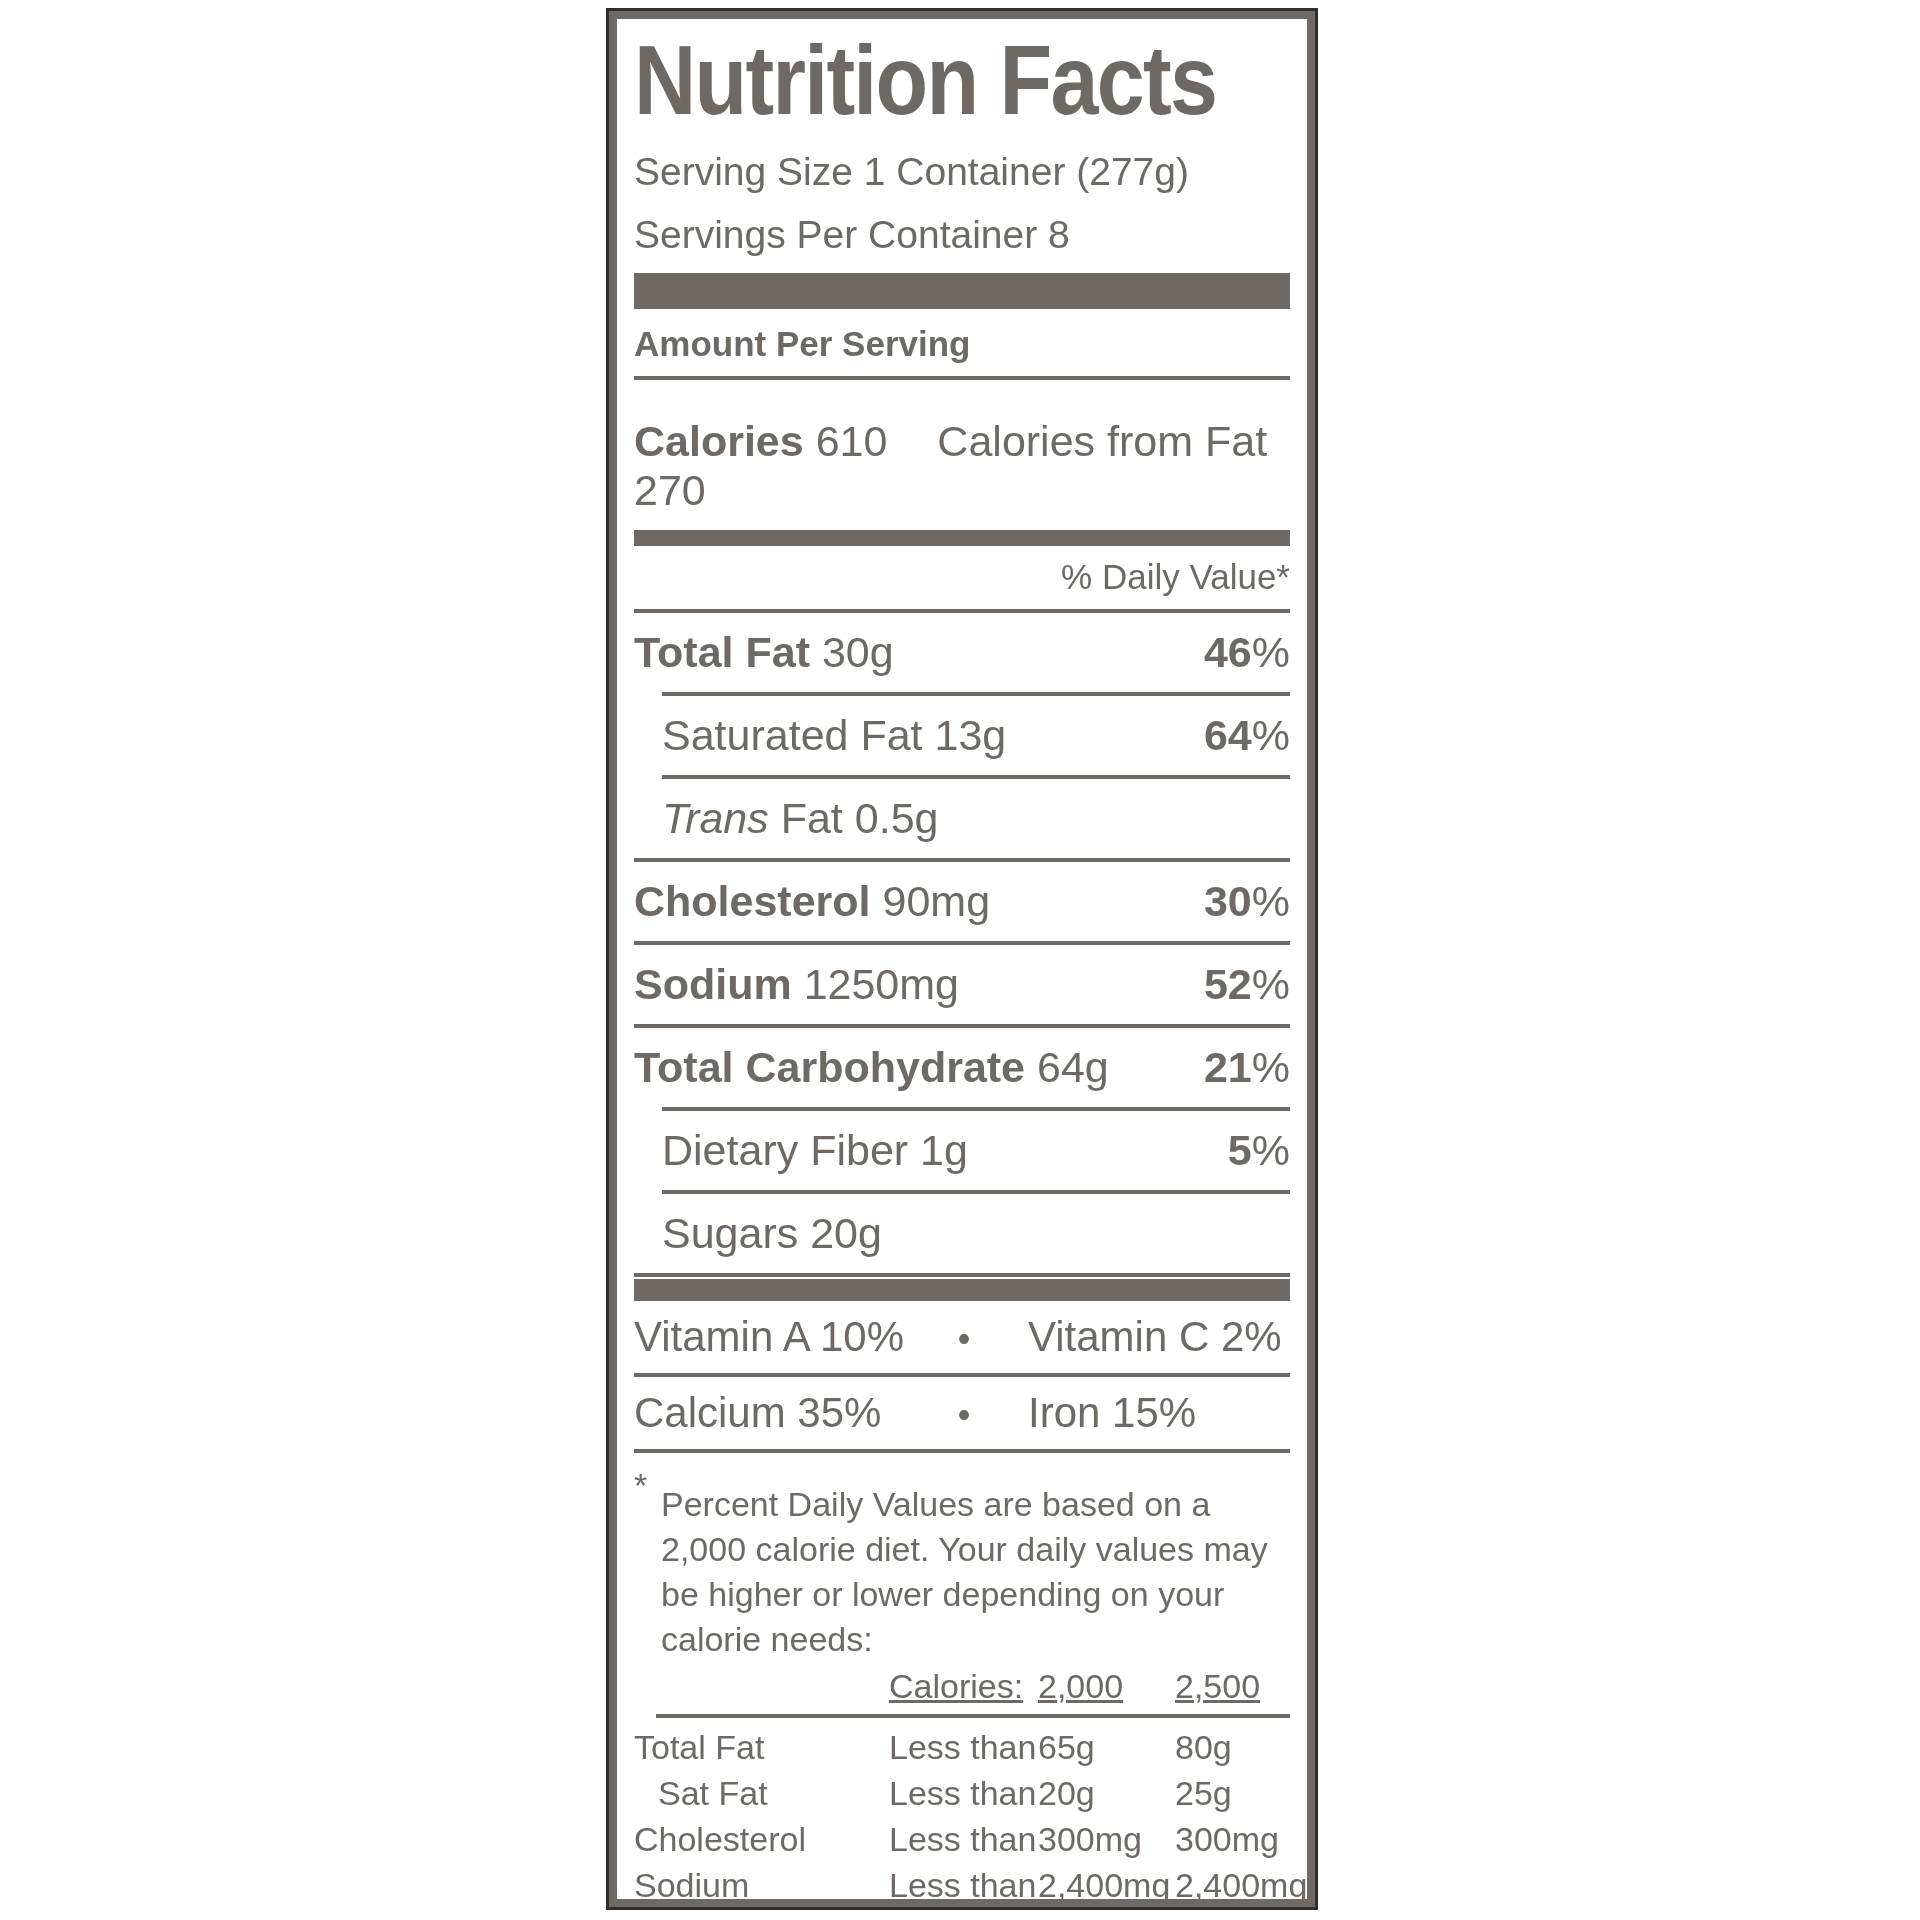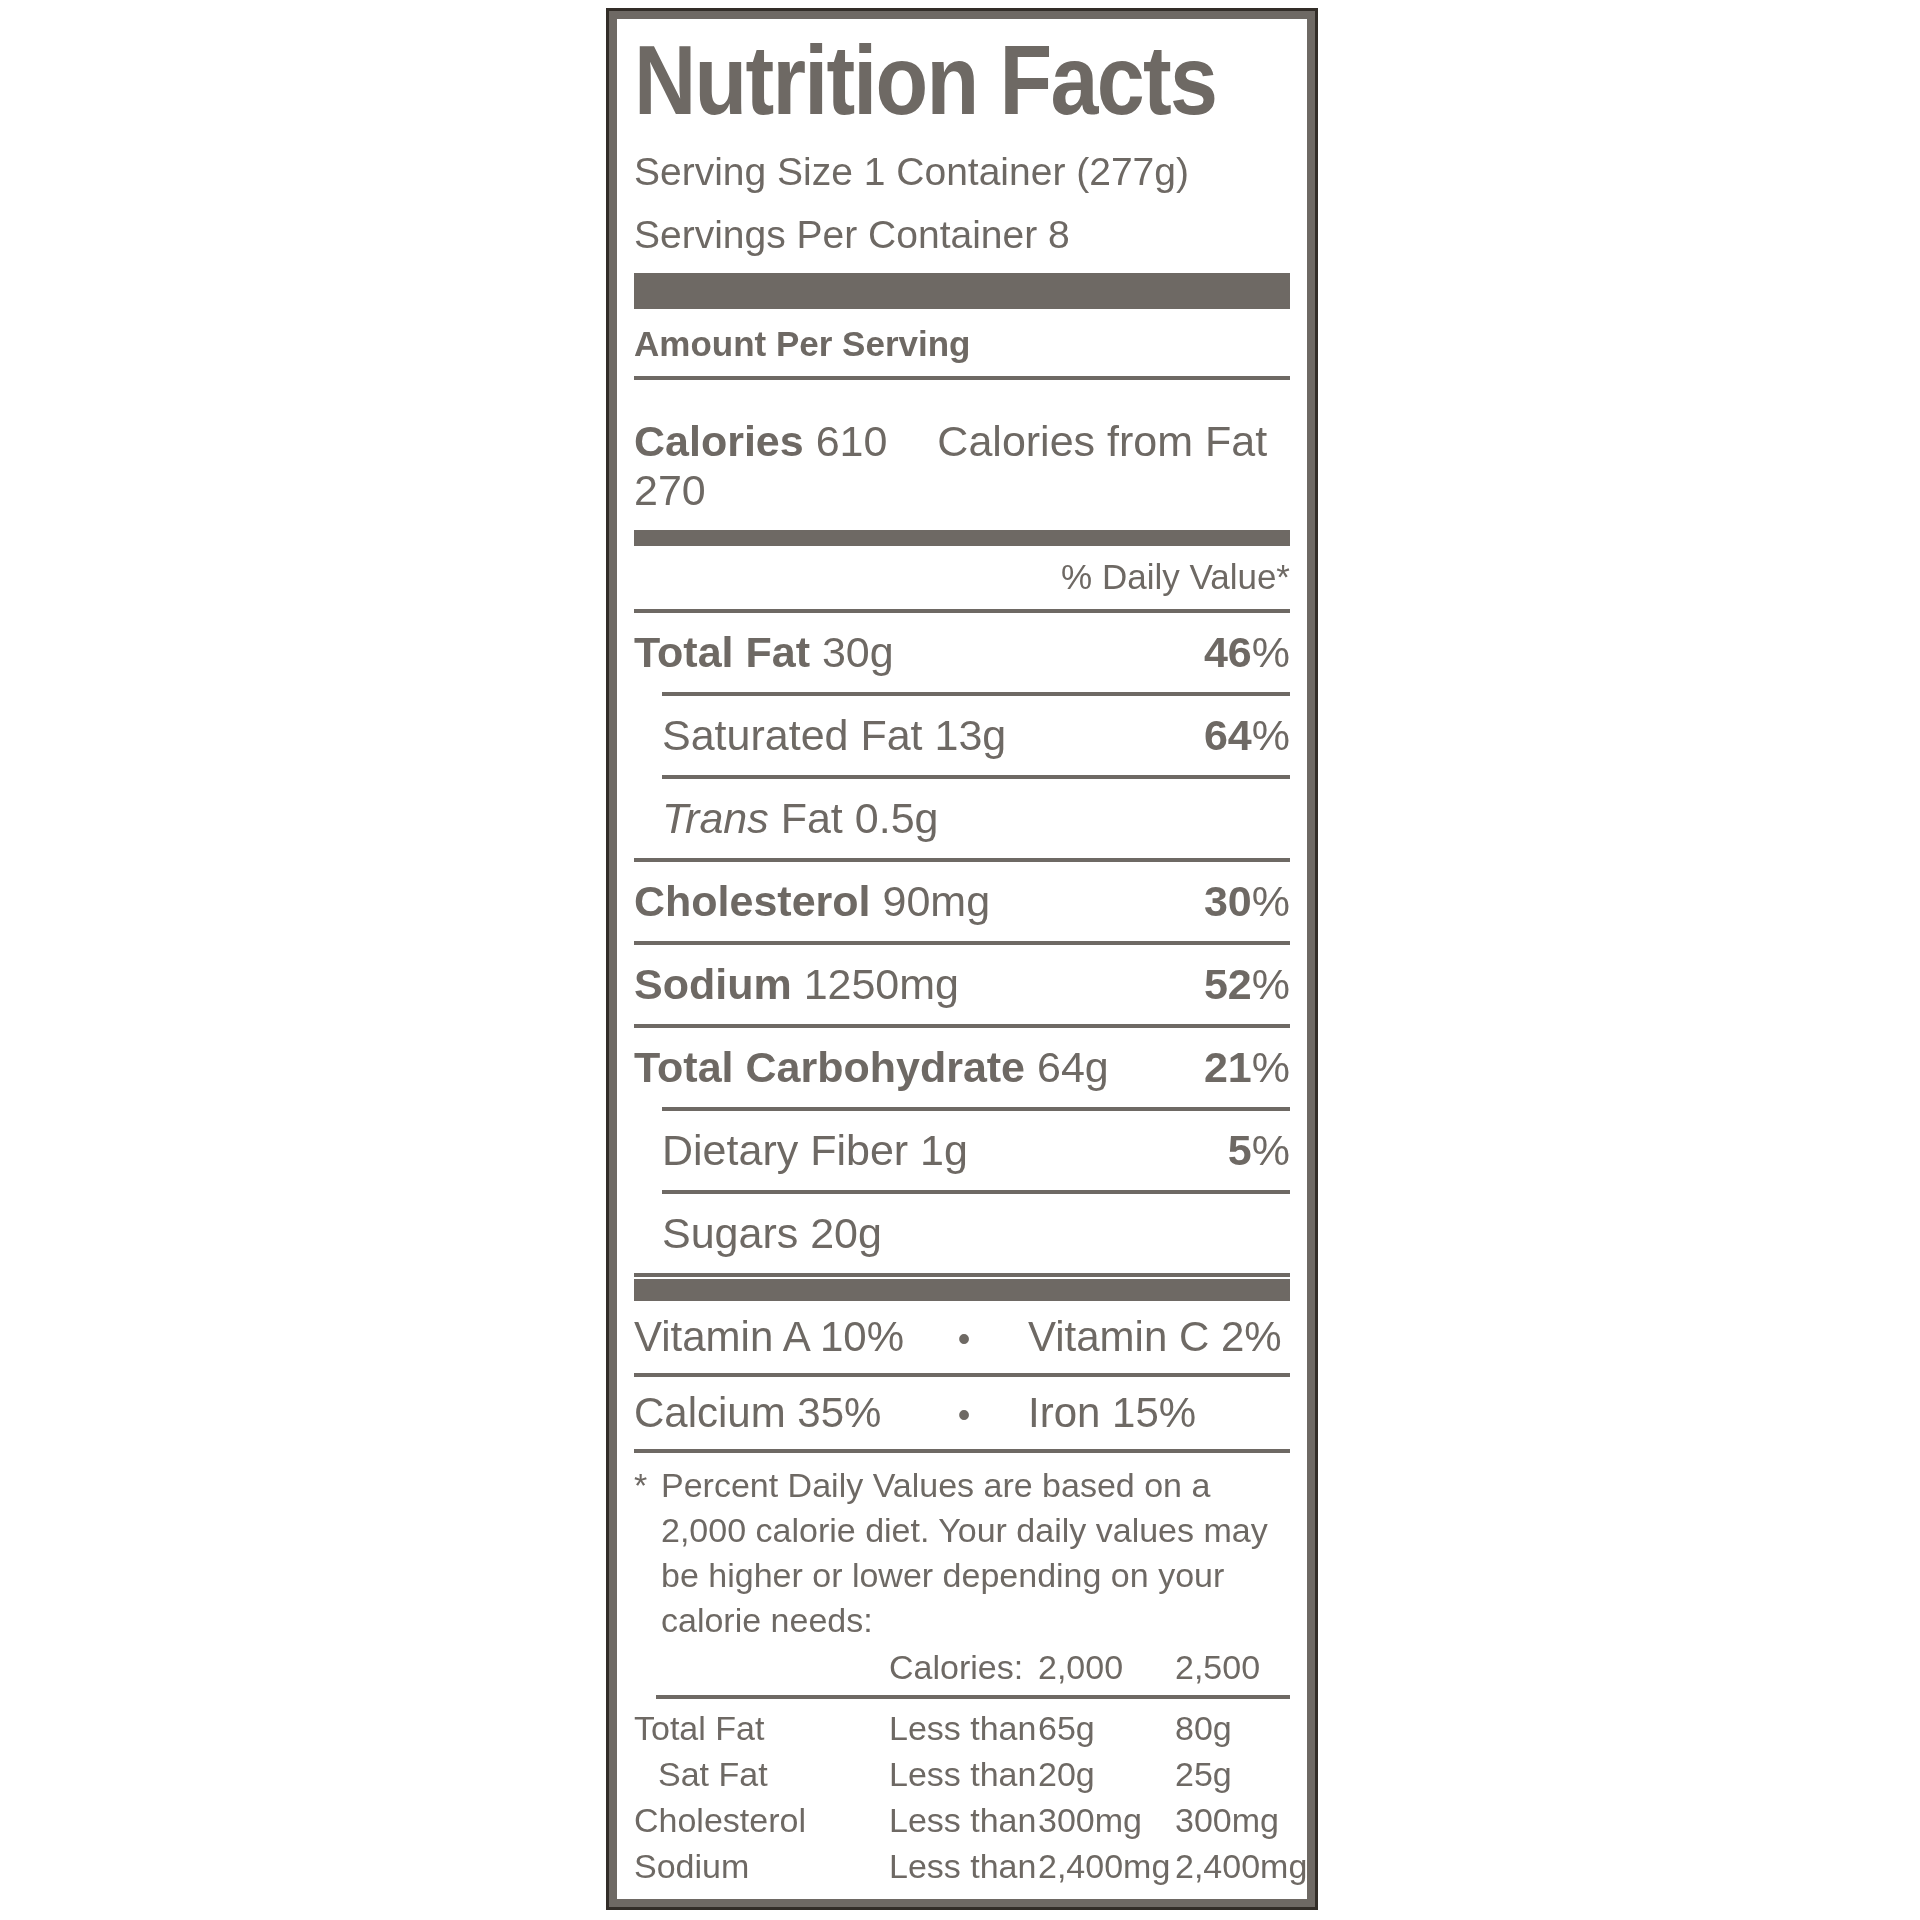--- a/index.html
+++ b/index.html
@@ -53,26 +53,26 @@
   .dv b{ font-weight:700; }
   .dv .pct{ font-weight:400; }
 
   .vit-row{ display:flex; align-items:baseline; font-size:42px; padding:12px 0; }
   .vit-left{ width:300px; }
   .vit-bullet{ width:60px; text-align:center; font-size:36px; }
   .vit-right{ margin-left:34px; }
 
   .footnote{ display:flex; font-size:34px; line-height:45px; padding-top:10px; }
   .fn-star{ width:27px; }
-  .fn-text{ flex:1; max-width:622px; }
+  .fn-text{ flex:1; max-width:622px;margin-top:19px; }
 
   .fn-grid{ display:grid; grid-template-columns:255px 149px 137px 1fr;
             font-size:34px; line-height:46px; }
   .fn-grid .c1.ind{ padding-left:24px; }
-  .fn-head{ margin-top:1px; }
+  .fn-head{ margin-top:1px;text-decoration:underline; }
   .fn-hr{ height:4px; background:#6E6964; width:calc(100% - 22px); margin:5px 0 6px 22px; }
 </style>
 </head>
 <body>
 
 <div class="page">
   <div class="nf-label">
     <div class="nf-inner">
 
       <div class="title">Nutrition Facts</div>

